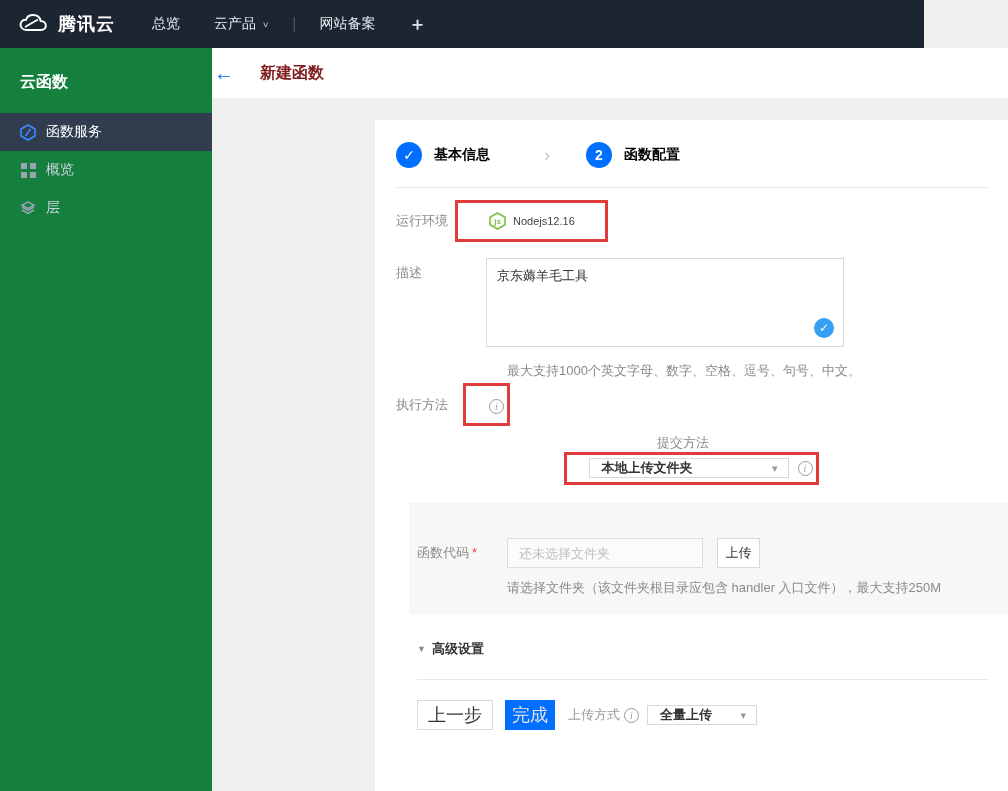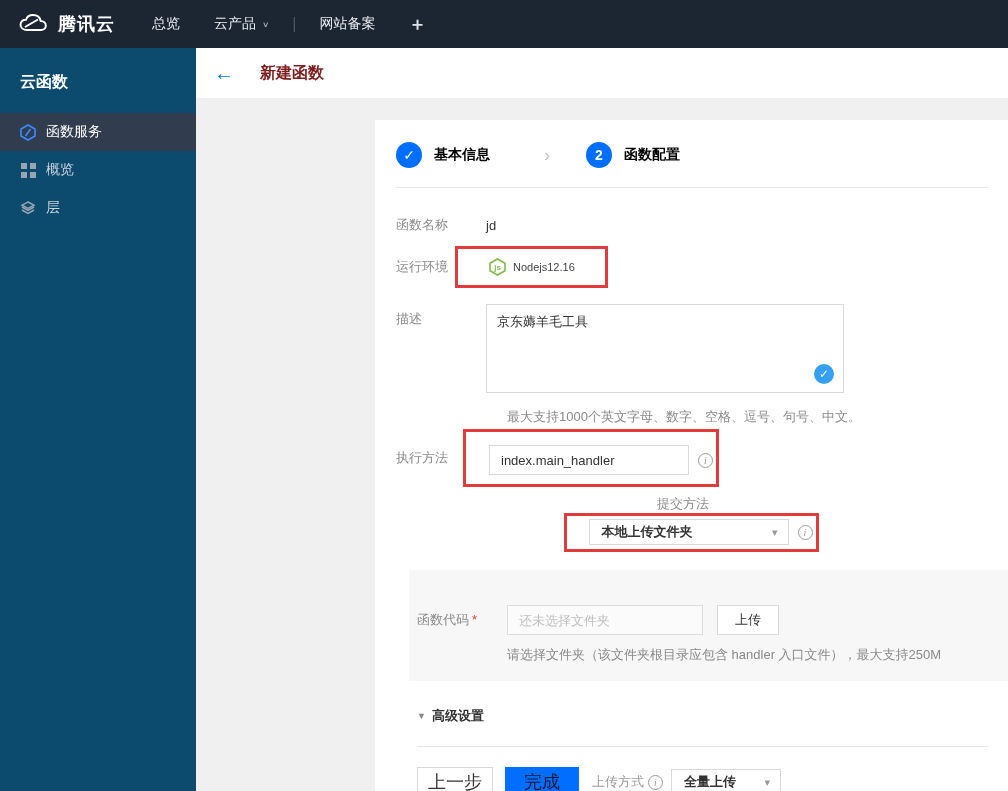--- a/index.html
+++ b/index.html
@@ -1,30 +1,30 @@
 <!DOCTYPE html>
 <html><head>
 <meta charset="utf-8">
 <style>
   * { margin:0; padding:0; box-sizing:border-box; }
   html,body { width:1008px; height:791px; overflow:hidden; }
   body { font-family:"Liberation Sans","DejaVu Sans",sans-serif; background:#f0f0f0; position:relative; font-size:13px; color:#333; }
 
   
-  .topbar { position:absolute; left:0; top:0; width:1008px; height:48px; background:#1c2532; display:flex; align-items:center; z-index:30;text-align:right; }
+  .topbar { position:absolute; left:0; top:0; width:924px; height:48px; background:#1c2532; display:flex; align-items:center; z-index:30;text-align:right; }
   .brand { display:flex; align-items:center; gap:10px; padding:0 20px 0 18px; }
   .brand-name { color:#fff; font-size:18px; font-weight:bold; letter-spacing:1px; }
   .nav { display:flex; align-items:center; gap:0; }
   .nav-item { color:#e8ebf0; font-size:14px; padding:0 17px; height:48px; display:flex; align-items:center; gap:6px; cursor:pointer; }
   .nav-caret { font-size:10px; color:#aab3c0; transform:scaleY(.8); }
   .nav-divider { color:#4a5568; font-size:16px; padding:0 6px; }
   .nav-plus { color:#dfe4ea; font-size:18px; font-weight:bold; padding:0 16px; }
 
   
-  .sidebar { position:absolute; left:0; top:48px; width:196px; height:743px; background:#0c4a6e; z-index:20; }
+  .sidebar { position:absolute; left:0; top:48px; width:212px; height:743px; background:#15803d; z-index:20; }
   .sidebar-title { color:#fff; font-size:16px; font-weight:bold; padding:24px 0 20px 20px; }
   .side-item { height:38px; display:flex; align-items:center; gap:10px; padding-left:20px; color:#ccd3dd; font-size:14px; cursor:pointer; }
   .side-item.active { background:#313d4f; color:#fff; }
   .side-icon { width:16px; height:16px; display:inline-flex; align-items:center; justify-content:center; }
 
   
   .main-header { position:absolute; left:196px; top:48px; width:812px; height:50px; background:#fff; display:flex; align-items:center; z-index:10; }
   .back-arrow { color:#006eff; font-size:20px; font-weight:bold; padding:0 14px 0 18px; cursor:pointer; line-height:1; }
   .page-title { font-size:16px; font-weight:bold; color:#7f1d1d; margin-left:12px; }
 
@@ -57,43 +57,43 @@
   .desc-check { position:absolute; right:10px; bottom:12px; width:20px; height:20px; border-radius:50%; background:#35a0f2; color:#fff; font-size:12px; display:flex; align-items:center; justify-content:center; }
   .desc-help { margin:12px 0 0 111px; color:#8a8a8a; font-size:13px; }
 
   .row-handler { margin-top:3px; }
   .handler-box { margin-left:-23px; padding:13px 3px 9px 23px; gap:9px; }
   .text-input { width:200px; height:30px; border:1px solid #d9d9d9; font-family:inherit; font-size:13px; color:#333; padding:0 11px; outline:none; }
   .info-icon { width:15px; height:15px; border-radius:50%; border:1px solid #9a9a9a; color:#9a9a9a; font-size:10px; font-style:italic; display:inline-flex; align-items:center; justify-content:center; flex-shrink:0; font-family:"Liberation Serif",serif; }
 
   .row-submit { margin-top:8px;flex-direction:column; }
   .submit-box { margin-left:-22px; padding:3px 3px 4px 22px; gap:9px; }
-  .select { width:200px; height:26px; border:1px solid #d9d9d9; background:#fff; display:flex; align-items:center; justify-content:space-between; padding:0 10px 0 12px; cursor:pointer; }
+  .select { width:200px; height:20px; border:1px solid #d9d9d9; background:#fff; display:flex; align-items:center; justify-content:space-between; padding:0 10px 0 12px; cursor:pointer; }
   .select-text { font-size:13px; font-weight:bold; color:#333; }
   .select-caret { color:#999; font-size:11px; }
 
   
   .code-panel { margin:18px 0 0 13px; width:620px; height:111px; background:#f7f7f7; padding:35px 20px 0 8px; }
   .code-row { display:flex; align-items:center; }
   .code-label-wrap { width:90px; flex-shrink:0; font-size:13px; color:#8a8a8a; }
   .required { color:#e54545; margin-left:3px; }
   .code-input { width:196px; height:30px; border:1px solid #ddd; background:#fbfbfb; font-family:inherit; font-size:13px; padding:0 11px; color:#333; outline:none; }
   .code-input::placeholder { color:#c0c0c0; }
-  .upload-btn { margin-left:14px; width:62px; height:30px; background:#fff; border:1px solid #d9d9d9; font-size:13px; color:#333; cursor:pointer; font-family:inherit; }
+  .upload-btn { margin-left:14px; width:43px; height:30px; background:#fff; border:1px solid #d9d9d9; font-size:13px; color:#333; cursor:pointer; font-family:inherit; }
   .code-help { margin:11px 8px 0 90px; color:#8a8a8a; font-size:13px; }
 
   
   .advanced { margin:26px 0 0 21px; display:flex; align-items:center; gap:6px; cursor:pointer; }
   .adv-caret { color:#888; font-size:9px; }
   .adv-label { color:#333; font-size:13px; font-weight:bold; }
   .footer-divider { border-bottom:1px solid #e8e8e8; margin:21px 20px 0 21px; }
   .footer { display:flex; align-items:center; margin:20px 0 0 21px; }
   .btn { height:30px; font-size:18px; font-family:inherit; cursor:pointer; }
   .btn-prev { width:76px; background:#fff; border:1px solid #d9d9d9; color:#333; }
-  .btn-finish { width:74px; background:#006eff; border:none; color:#0f172a; margin-left:12px; }
+  .btn-finish { width:50px; background:#006eff; border:none; color:#e5e5e5; margin-left:12px; }
   .upload-mode-label { display:flex; align-items:center; gap:4px; color:#9a9a9a; font-size:13px; margin-left:13px; }
   .mode-select { margin-left:8px; width:110px; }
 </style>
 </head>
 <body>
 
 <div class="topbar">
   <div class="brand">
     <span class="side-icon" style="width:30px;height:22px;">
       <svg width="30" height="22" viewBox="0 0 30 22">
@@ -167,24 +167,20 @@
     <span class="step-chevron">›</span>
     <div class="step">
       <span class="step-circle">2</span>
       <span class="step-label">函数配置</span>
     </div>
   </div>
   <div class="steps-divider"></div>
 
   <div class="form">
 
-    <div class="form-row row-name">
-      <span class="form-label">函数名称</span>
-      <span class="form-value">jd</span>
-    </div>
 
     <div class="form-row row-runtime">
       <span class="form-label">运行环境</span>
       <span class="redbox runtime-box">
         <span class="node-icon">
           <svg width="17" height="18" viewBox="0 0 17 18">
             <polygon points="8.5,1 16,5.25 16,12.75 8.5,17 1,12.75 1,5.25" fill="none" stroke="#7fbd42" stroke-width="1.6"></polygon>
             <text x="8.5" y="12" font-size="8" fill="#7fbd42" text-anchor="middle" font-weight="bold">js</text>
           </svg>
         </span>
@@ -197,21 +193,20 @@
       <span class="desc-wrap">
         <textarea class="desc-area" spellcheck="false" style="">京东薅羊毛工具</textarea>
         <span class="desc-check">✓</span>
       </span>
     </div>
     <div class="desc-help">最大支持1000个英文字母、数字、空格、逗号、句号、中文。</div>
 
     <div class="form-row row-handler">
       <span class="form-label">执行方法</span>
       <span class="redbox handler-box">
-        <input class="text-input" type="text" value="index.main_handler" style="">
         <span class="info-icon">i</span>
       </span>
     </div>
 
     <div class="form-row row-submit">
       <span class="form-label">提交方法</span>
       <span class="redbox submit-box">
         <span class="select">
           <span class="select-text">本地上传文件夹</span>
           <span class="select-caret">▾</span>

